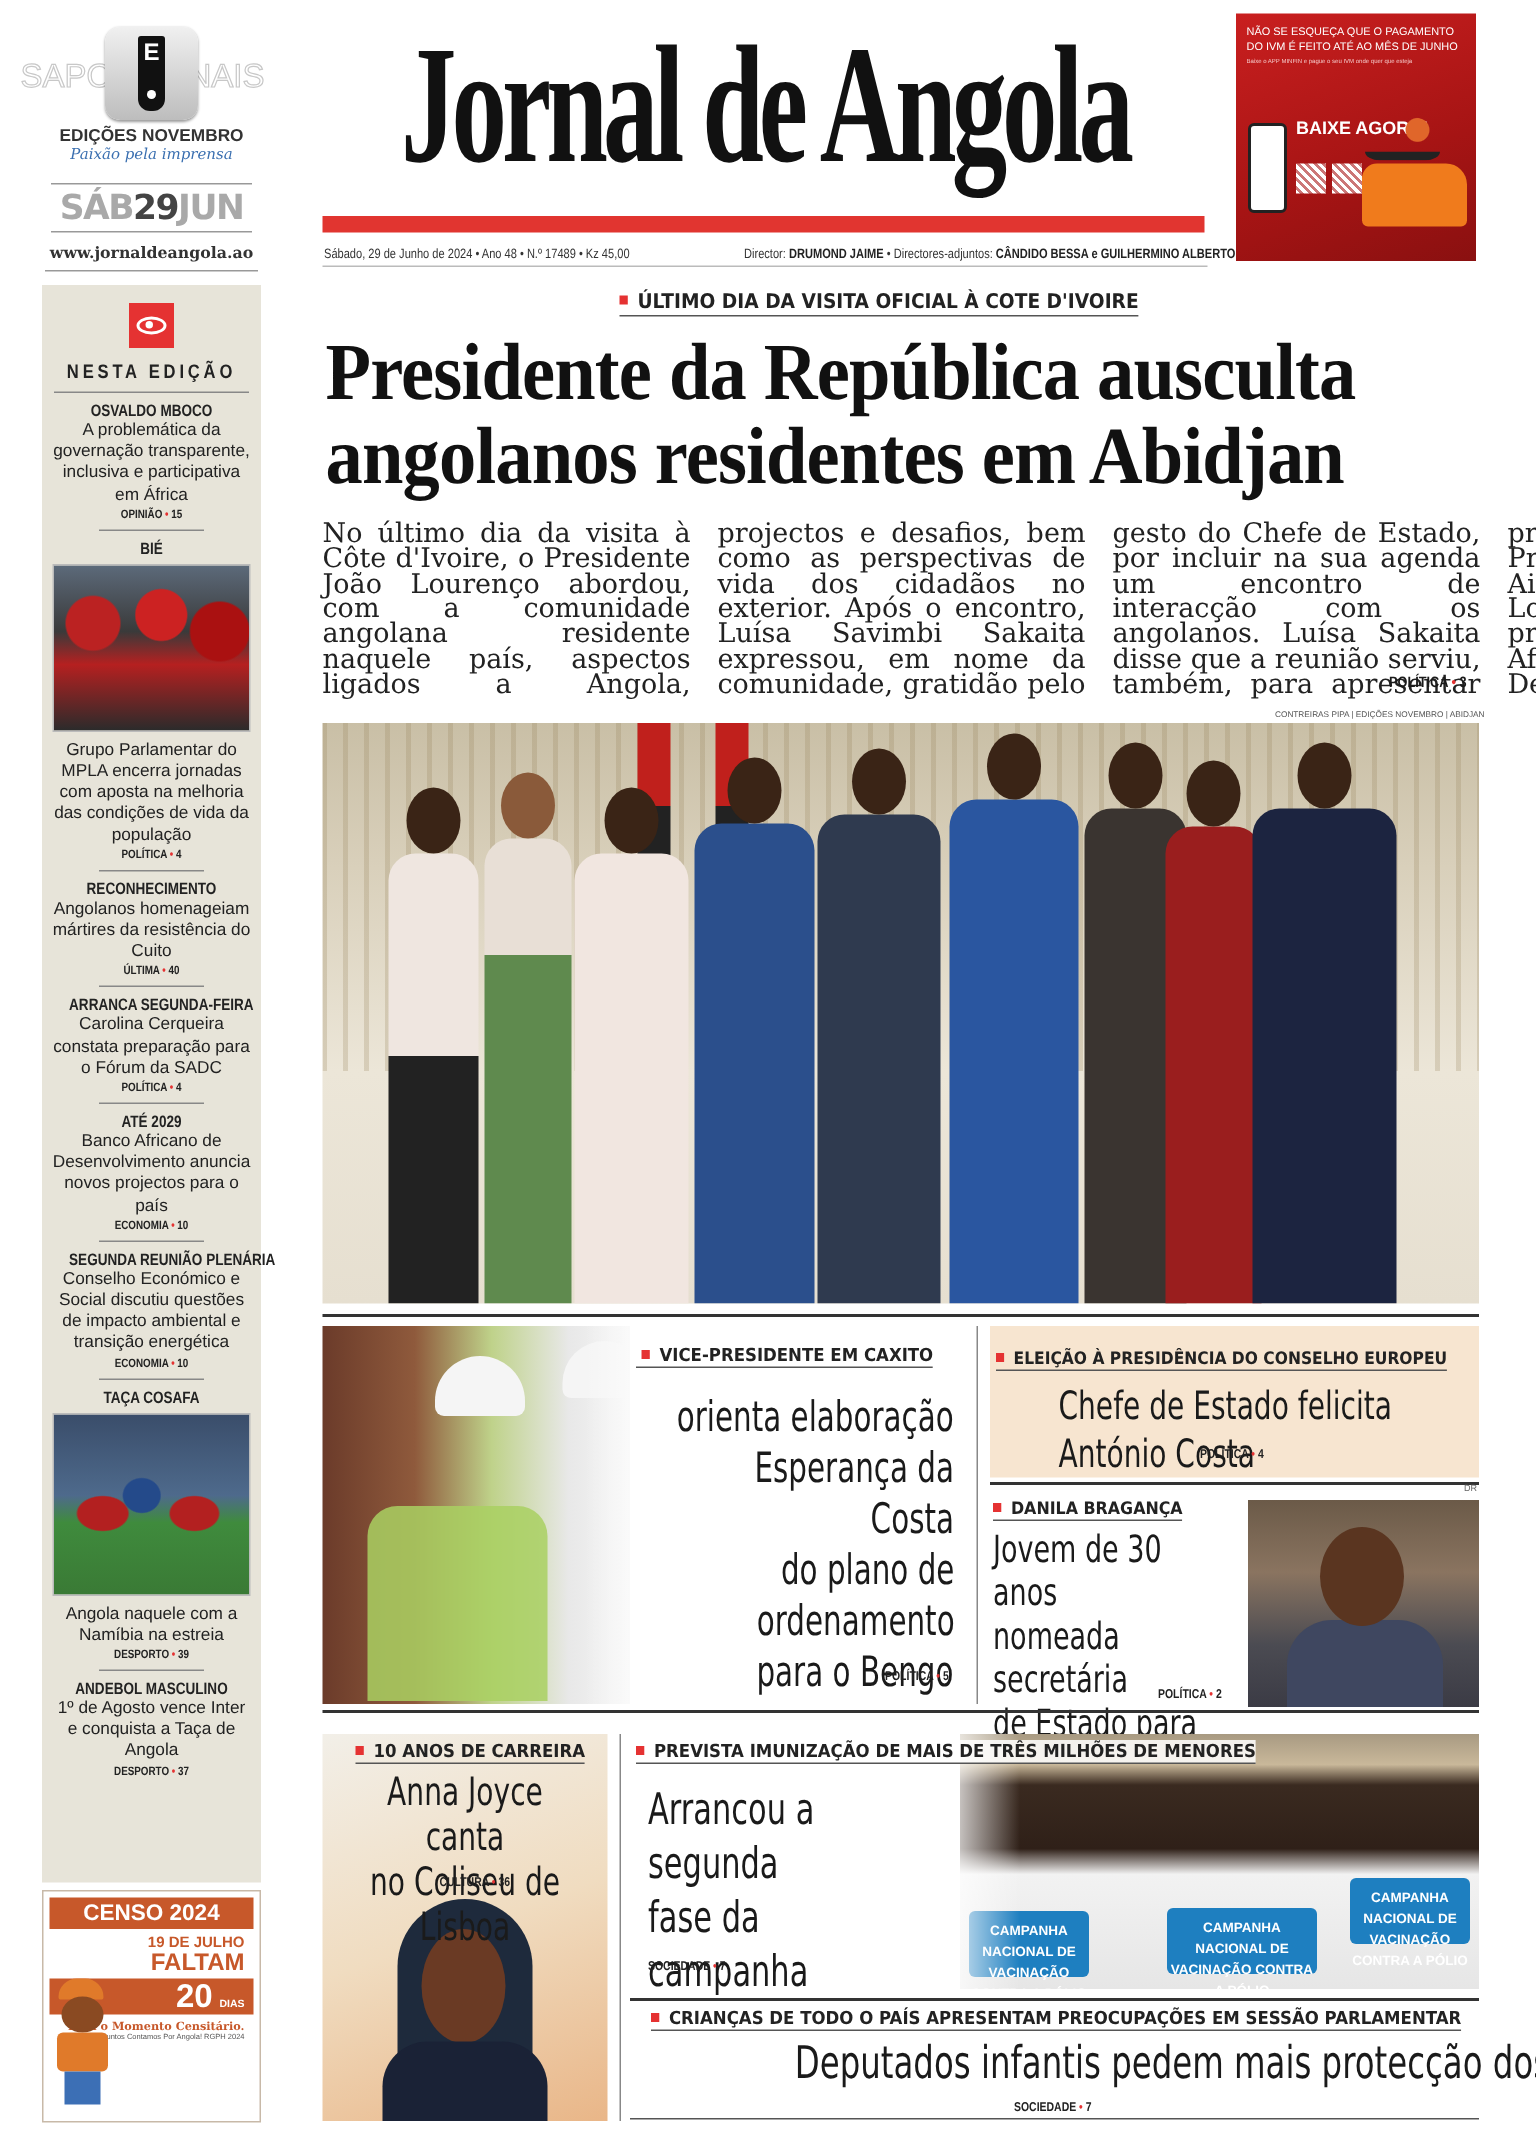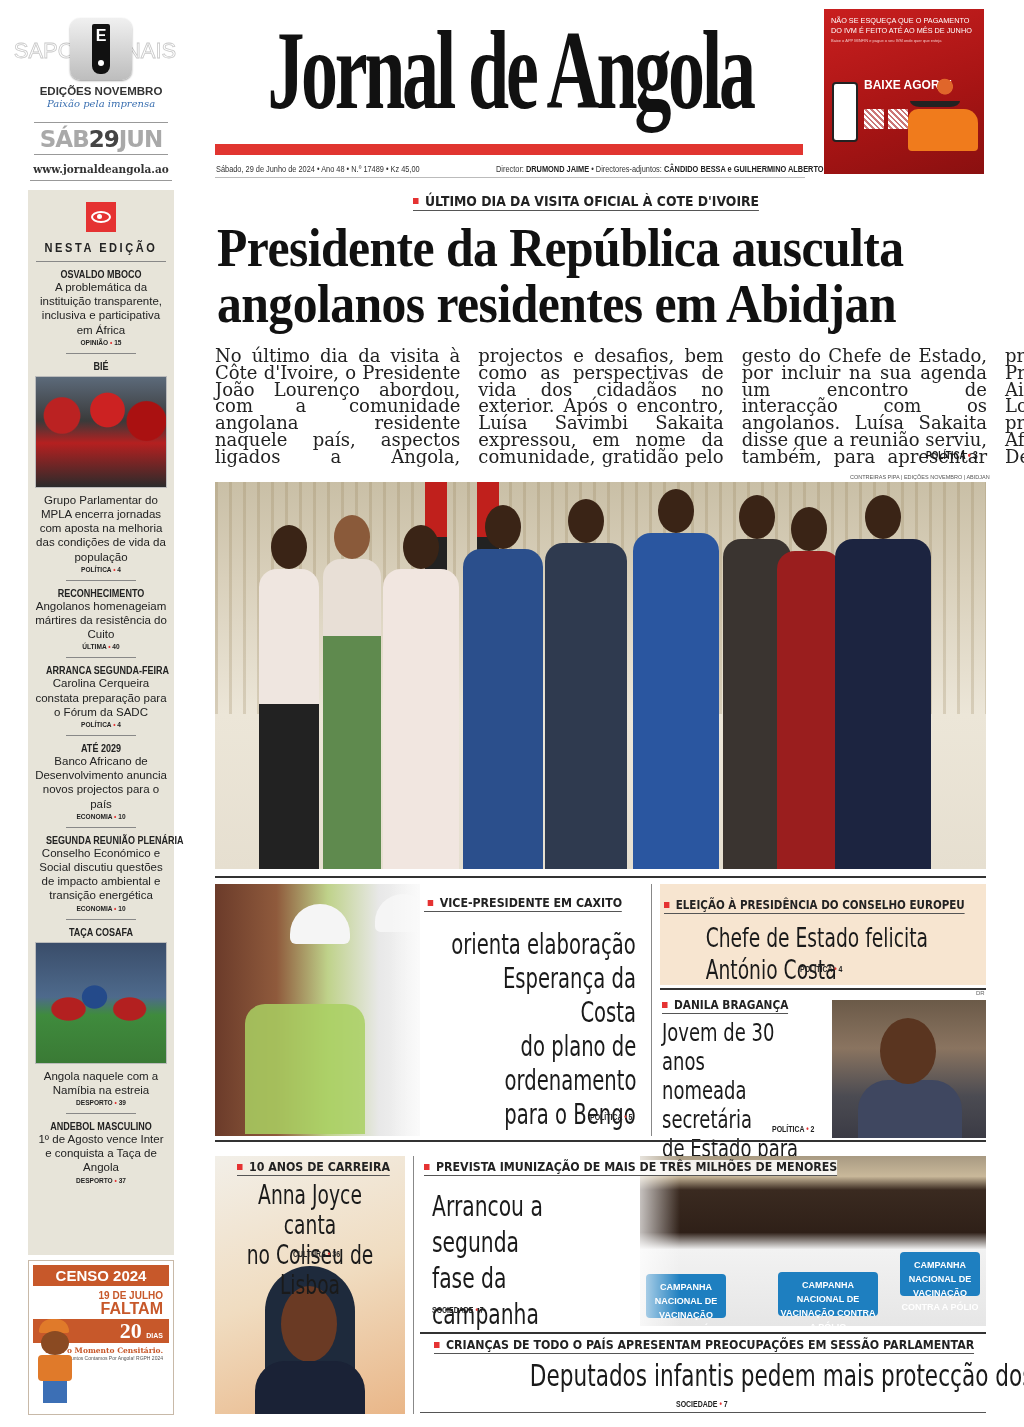--- a/index.html
+++ b/index.html
@@ -47,21 +47,21 @@
      radial-gradient(ellipse at 25% 55%, #b32020 0 12%, transparent 13%),
      radial-gradient(ellipse at 72% 55%, #b32020 0 12%, transparent 13%),
      linear-gradient(180deg, #3a4d6a 0%, #4e6a8c 45%, #3f8b3d 60%, #3a7a35 100%); }
 
   
   .censo { left: 28px; top: 1260px; width: 146px; height: 155px; border: 1px solid #c8b9a8; background: #fff; padding: 4px; }
   .censo-head { background: #c7582a; color: #fff; text-align: center; font-weight: bold; font-size: 15px; padding: 2px 0; }
   .censo-date { text-align: right; color: #c7582a; font-weight: bold; font-size: 10px; margin-top: 4px; padding-right: 6px; }
   .censo-faltam { text-align: right; color: #c7582a; font-weight: bold; font-size: 16px; padding-right: 6px; line-height: 16px; }
   .censo-band { background: #c7582a; color: #fff; text-align: right; padding-right: 6px; height: 24px; margin-top: 2px; }
-  .censo-band b { font-size: 22px; line-height: 24px; font-family: Liberation Serif, serif; }
+  .censo-band b { font-size: 22px; line-height: 24px; }
   .censo-band small { font-size: 7px; font-weight: bold; }
   .censo-sub { text-align: right; color: #c7582a; font-family: "DejaVu Serif", serif; font-weight: bold; font-size: 7.5px; padding-right: 6px; margin-top: 3px; line-height: 9px; }
   .censo-tiny { text-align: right; font-size: 5px; color: #555; padding-right: 6px; }
   .censo-kid { position: absolute; left: 6px; top: 58px; width: 44px; height: 88px; }
   .censo-kid .cap { position:absolute; left:4px; top:0; width:30px; height:14px; background:#e07a2a; border-radius:14px 14px 2px 2px; }
   .censo-kid .face { position:absolute; left:6px; top:12px; width:28px; height:24px; background:#8a4a22; border-radius:50%; }
   .censo-kid .shirt { position:absolute; left:3px; top:36px; width:34px; height:26px; background:#e07a2a; border-radius:4px; }
   .censo-kid .pants { position:absolute; left:8px; top:62px; width:24px; height:22px; background:#3c6fb5; }
 
   
@@ -171,21 +171,21 @@
 
 <div class="abs sidebar">
   <div class="eye-box">
       <div class="eye"></div>
     </div>
   <div class="nesta">NESTA EDIÇÃO</div>
   <div class="sep wide"></div>
 
   <div>
     <div class="sb-kicker">OSVALDO MBOCO</div>
-    <div class="sb-text">A problemática da instituição transparente, inclusiva e participativa em África</div>
+    <div class="sb-text">A problemática da governação transparente, inclusiva e participativa em África</div>
     <div class="sb-ref"><span>OPINIÃO</span> <span class="dot">•</span> <span>15</span></div>
   </div>
   <div class="sep"></div>
 
   <div>
     <div class="sb-kicker">BIÉ</div>
     <div class="sb-photo photo-mpla"></div>
     <div class="sb-text">Grupo Parlamentar do MPLA encerra jornadas com aposta na melhoria das condições de vida da população</div>
     <div class="sb-ref"><span>POLÍTICA</span> <span class="dot">•</span> <span>4</span></div>
   </div>

